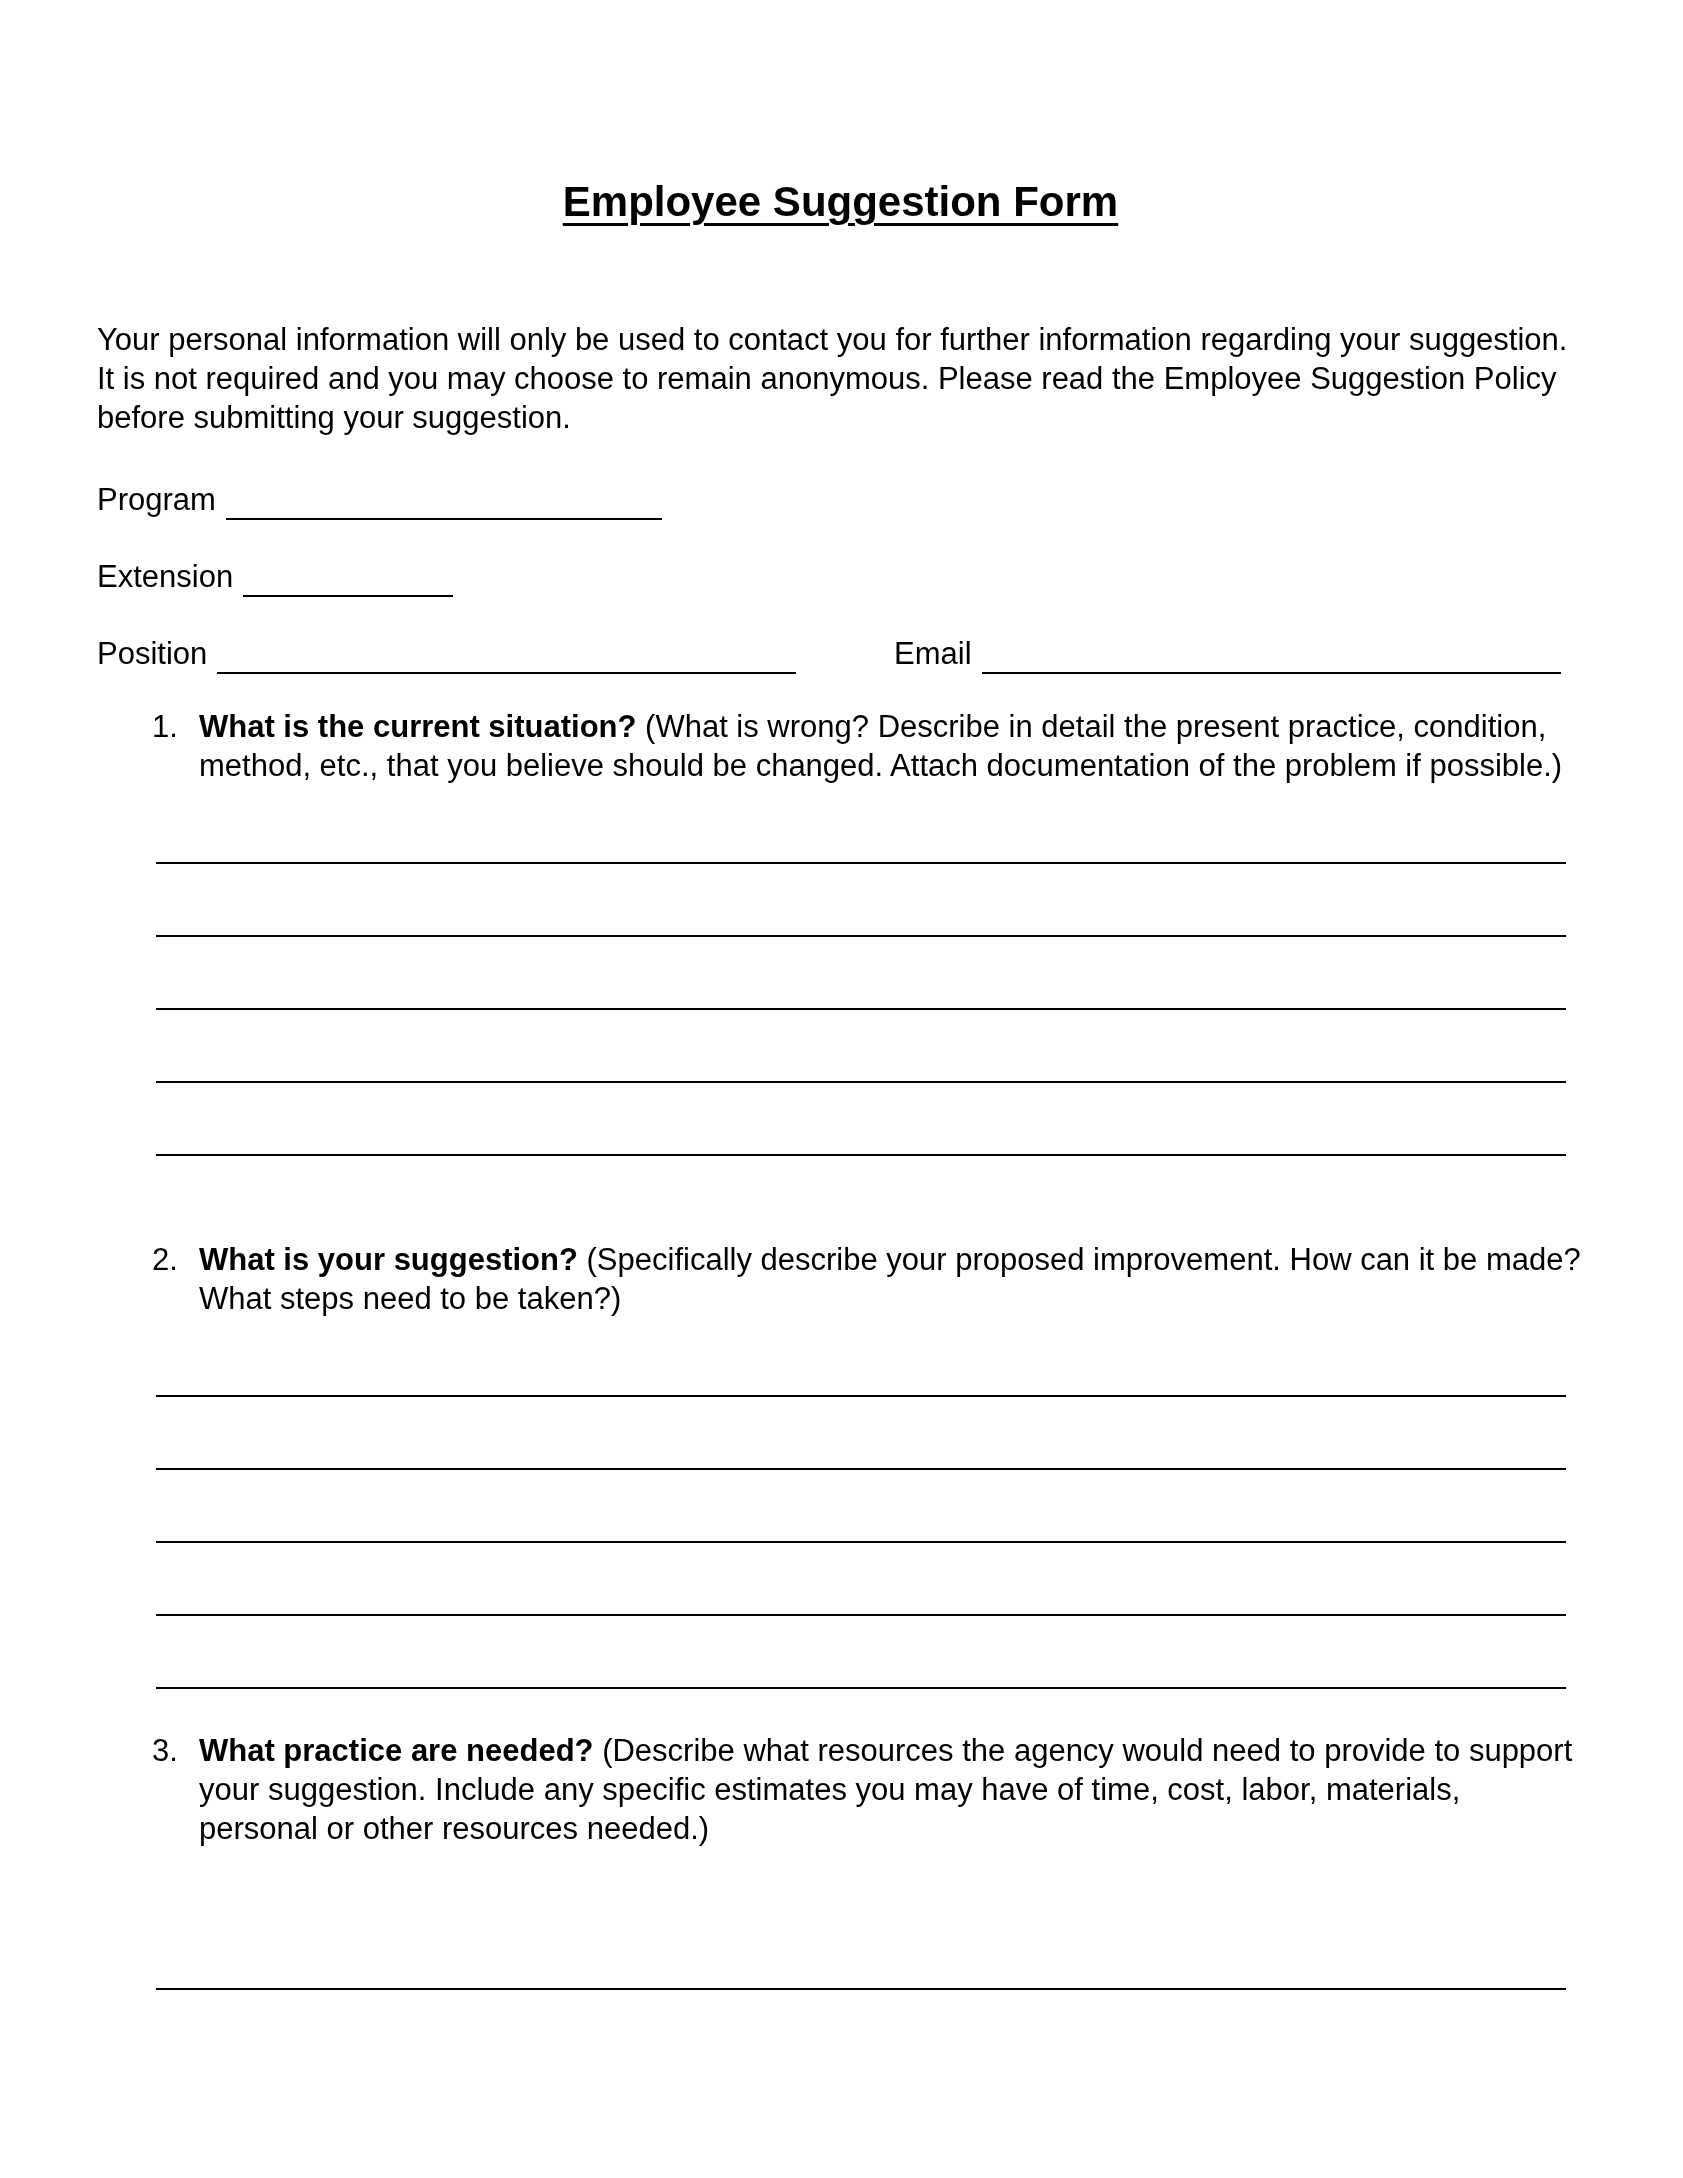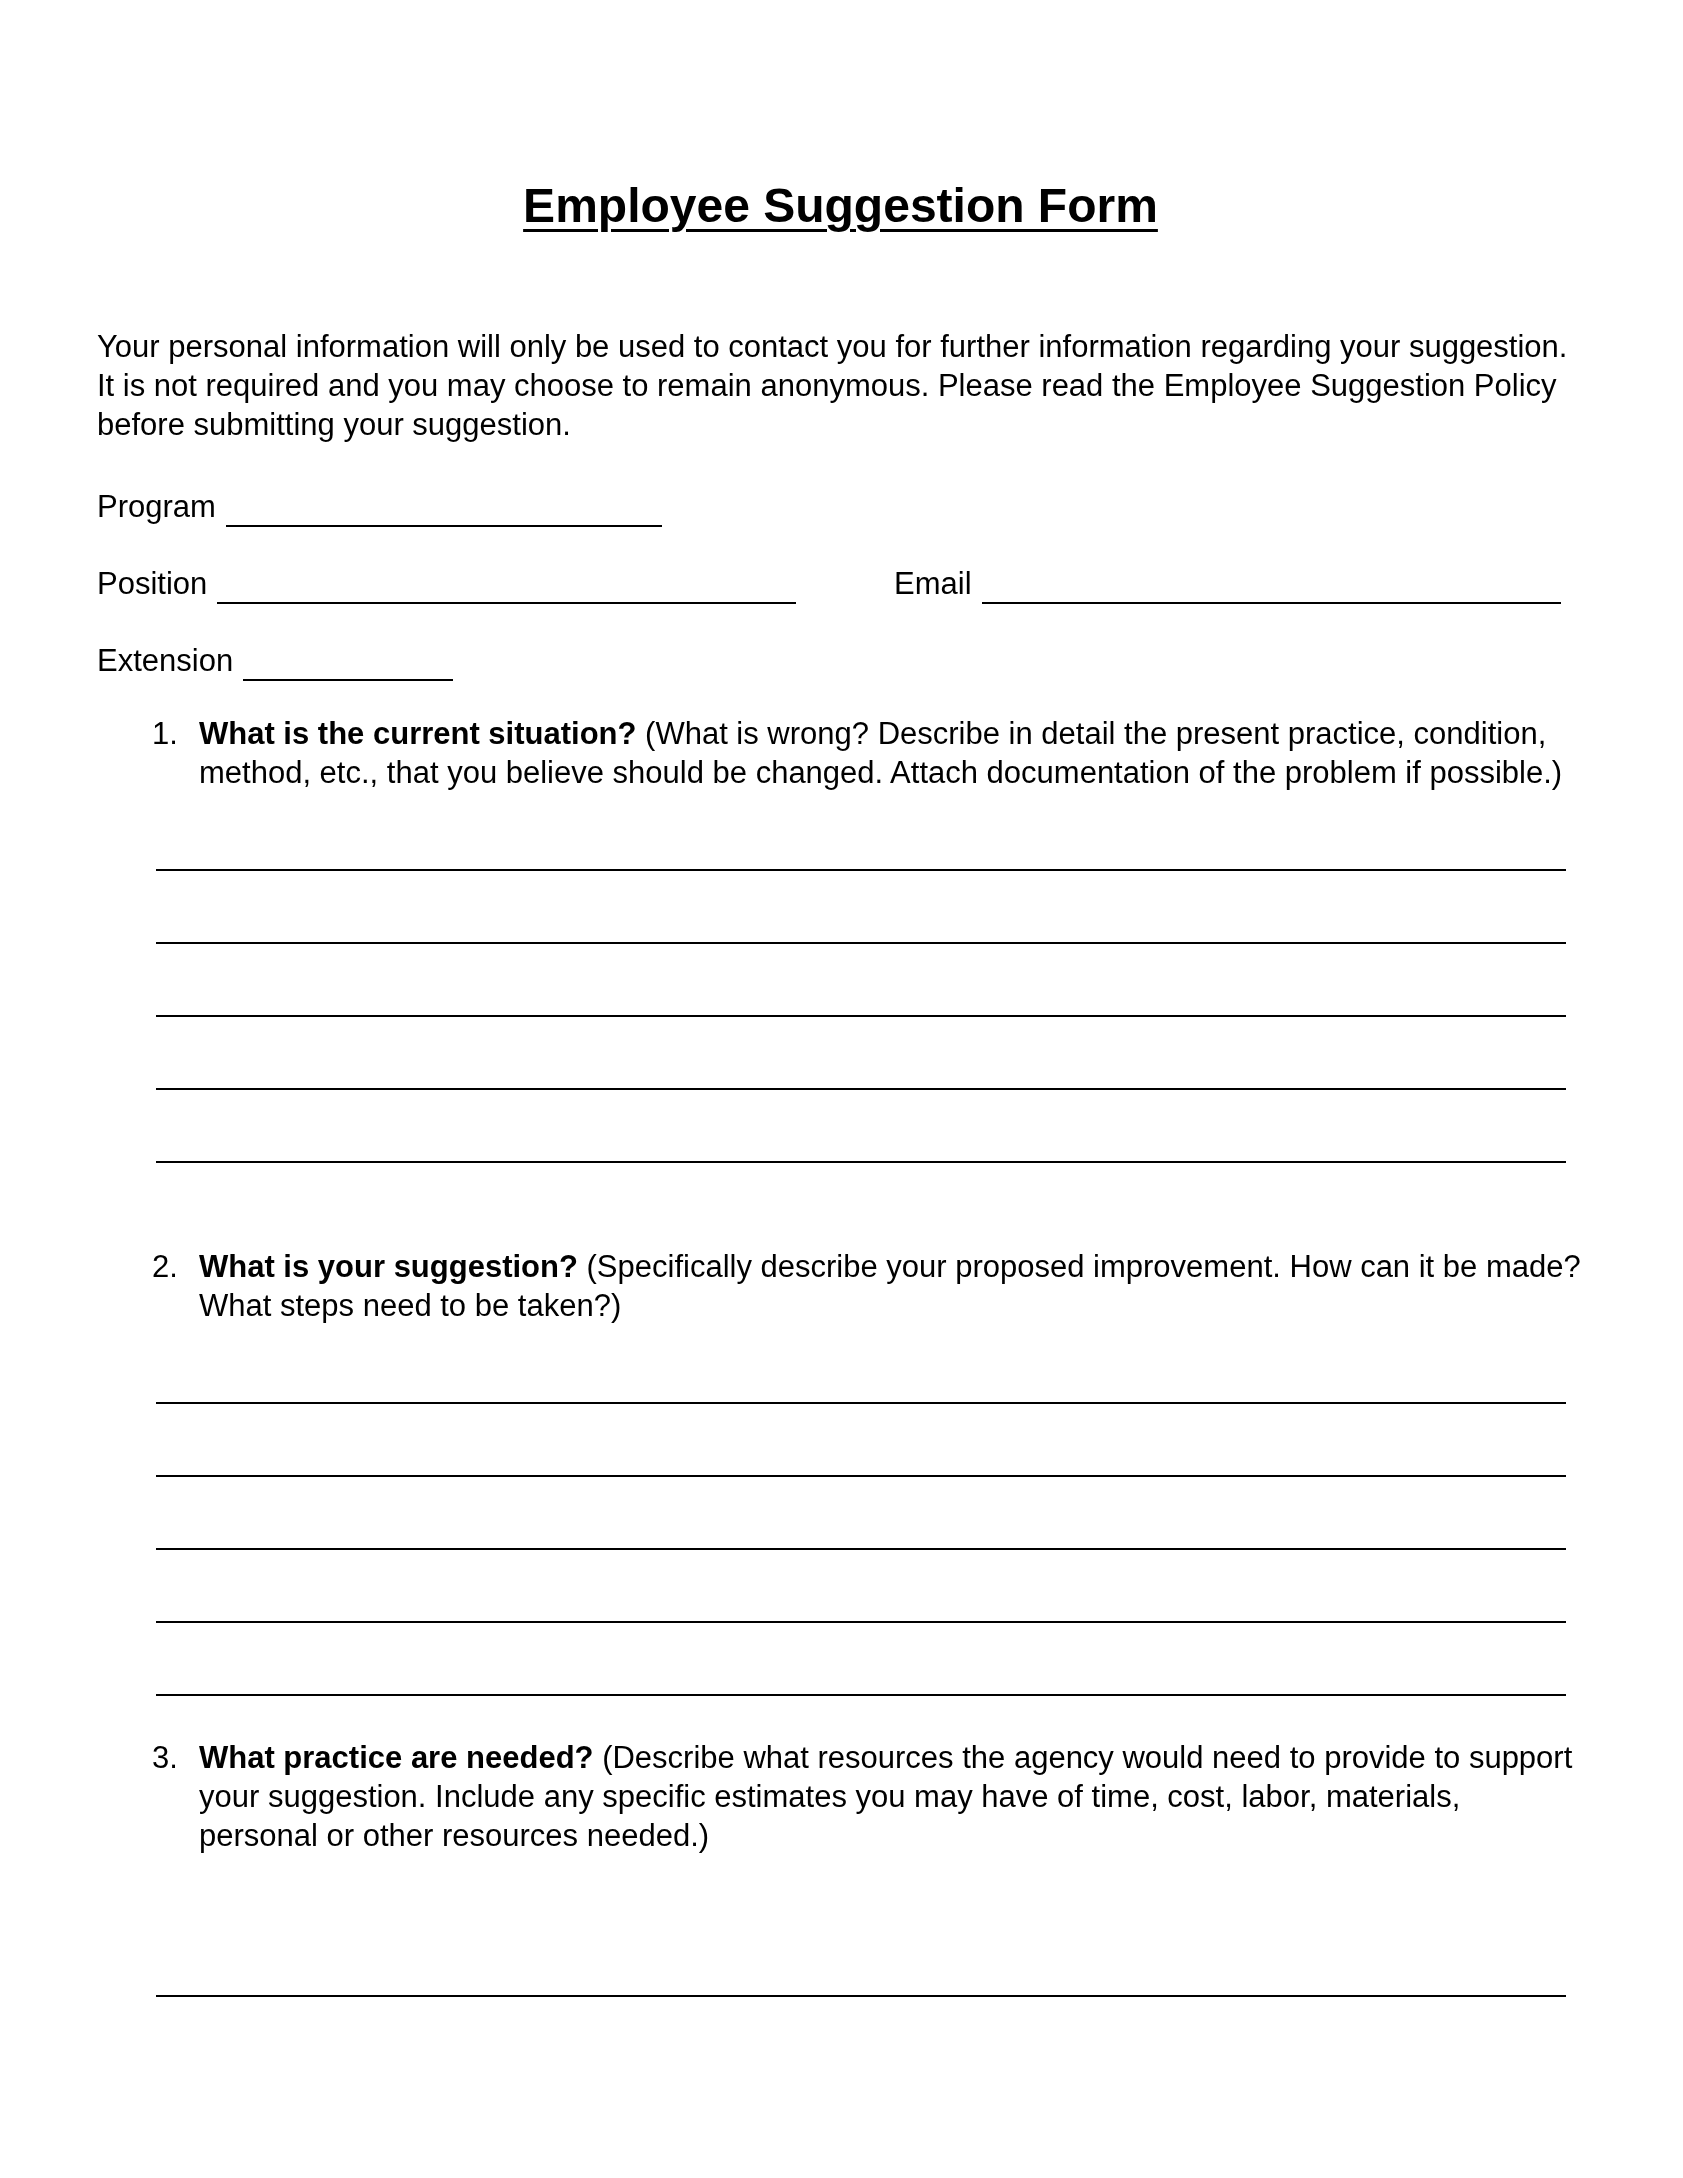--- a/index.html
+++ b/index.html
@@ -10,21 +10,21 @@
     position: relative;
     overflow: hidden;
     font-family: "Liberation Sans", sans-serif;
     font-size: 31px;
     color: #000000;
   }
   .page { padding: 178px 99px 0 97px; }
 
   .title {
     text-align: center;
-    font-size: 48px;
+    font-size: 42px;
     font-weight: bold;
     text-decoration: underline;
     text-decoration-thickness: 3px;
     text-underline-offset: 7px;
     margin-bottom: 94px;
   }
 
   .intro {
     line-height: 39px;
     max-width: 1487px;
@@ -84,33 +84,33 @@
 
     <div class="field-row">
       <div class="field">
         <span class="field-label">Program</span>
         <span class="field-line line-program"></span>
       </div>
     </div>
 
     <div class="field-row">
       <div class="field col-left">
+        <span class="field-label">Extension</span>
+        <span class="field-line line-extension"></span>
+      </div>
+    </div>
+
+    <div class="field-row">
+      <div class="field col-left">
         <span class="field-label">Position</span>
         <span class="field-line line-position"></span>
       </div>
       <div class="field">
         <span class="field-label">Email</span>
         <span class="field-line line-email"></span>
-      </div>
-    </div>
-
-    <div class="field-row">
-      <div class="field col-left">
-        <span class="field-label">Extension</span>
-        <span class="field-line line-extension"></span>
       </div>
     </div>
 
   </div>
 
   <div class="questions">
 
     <section class="question question-1">
       <div class="q-text">
         <span class="q-num">1.</span>

